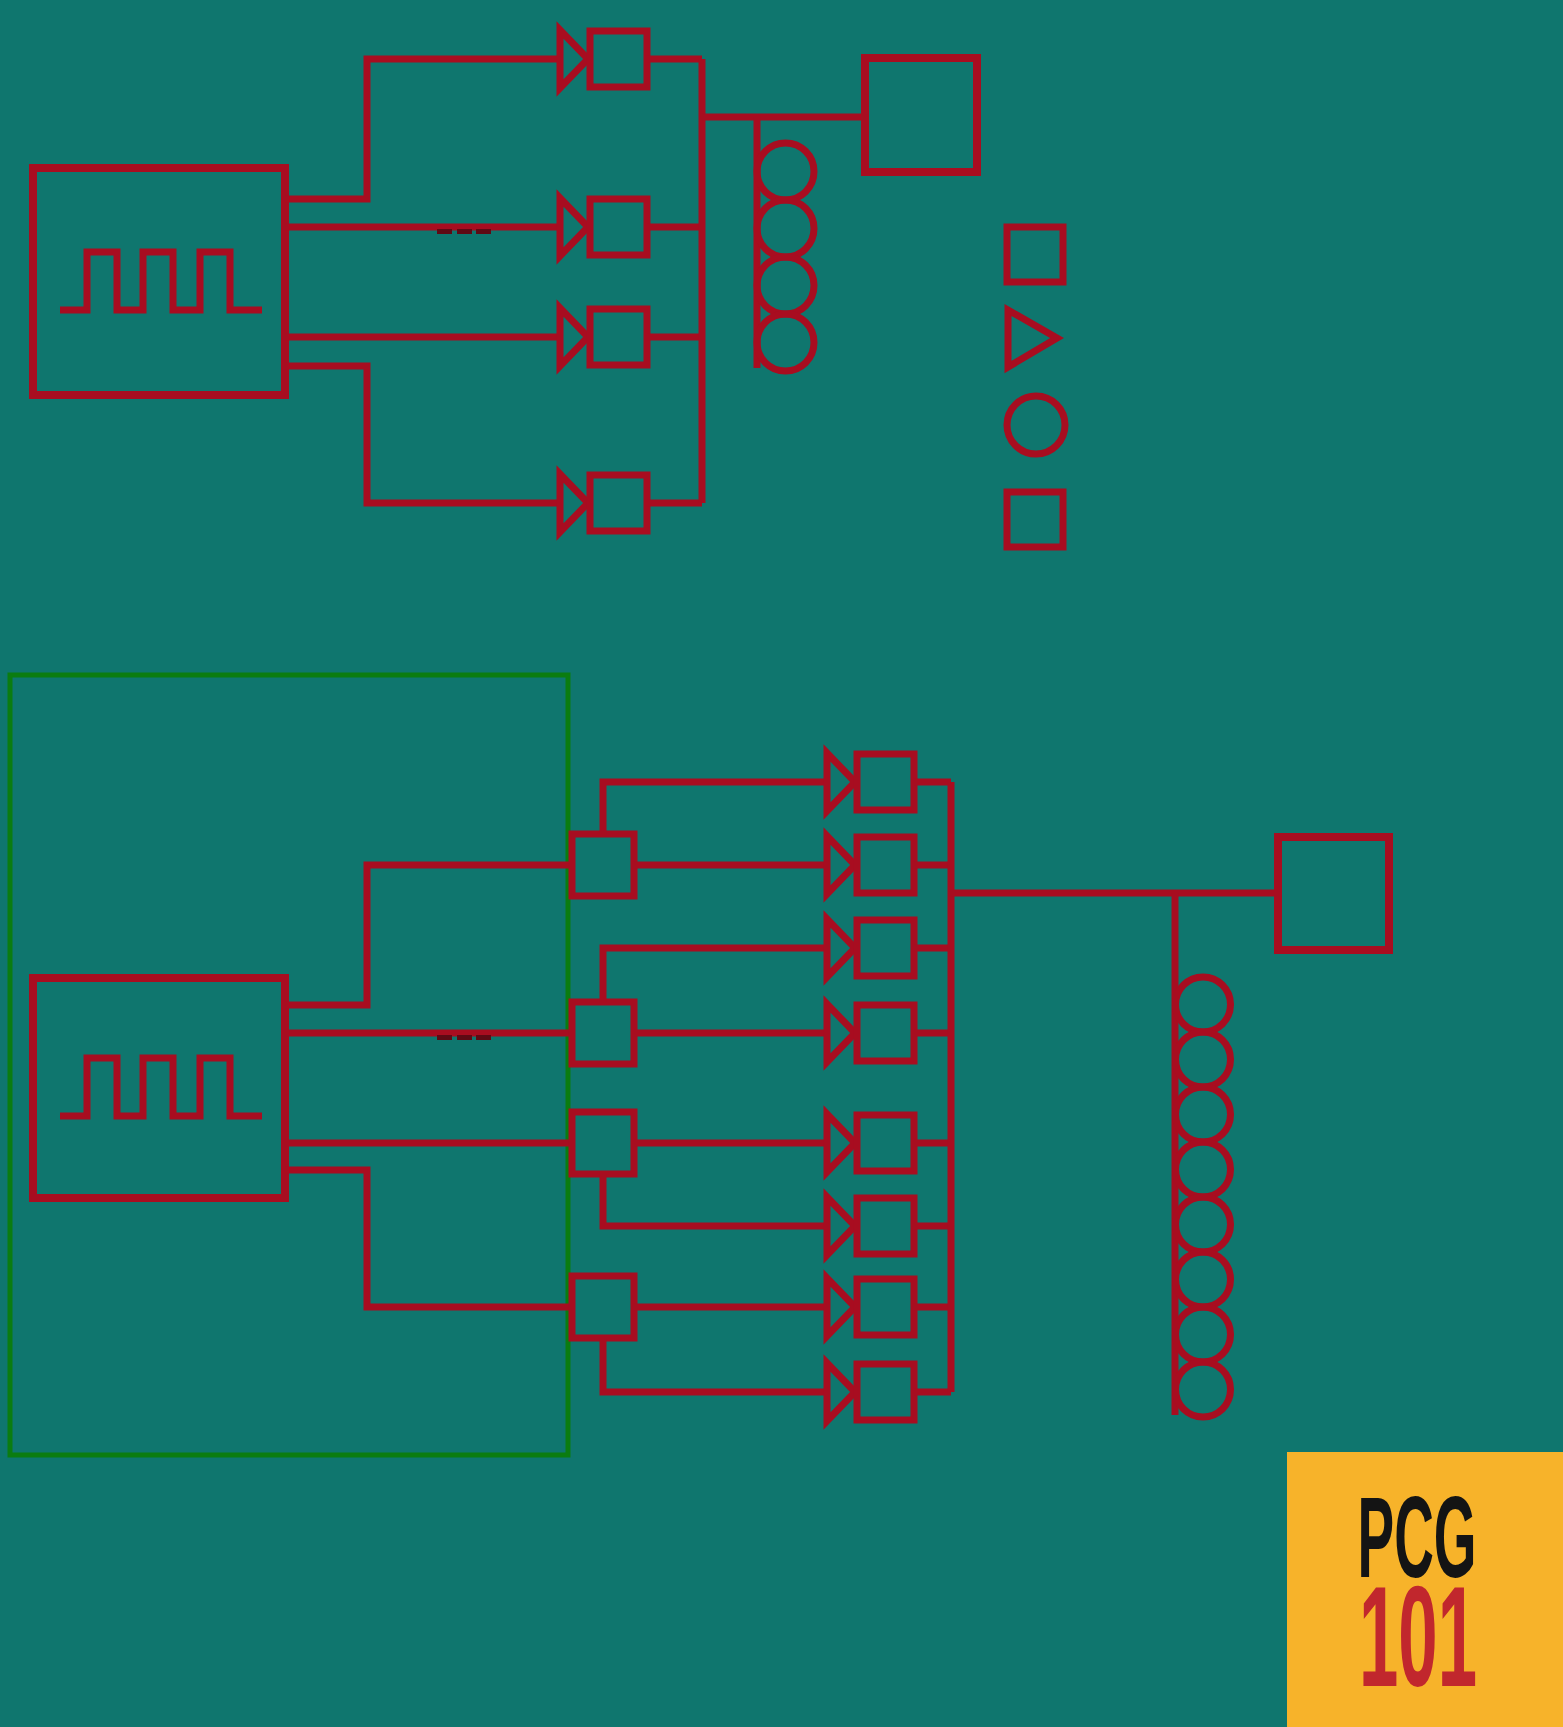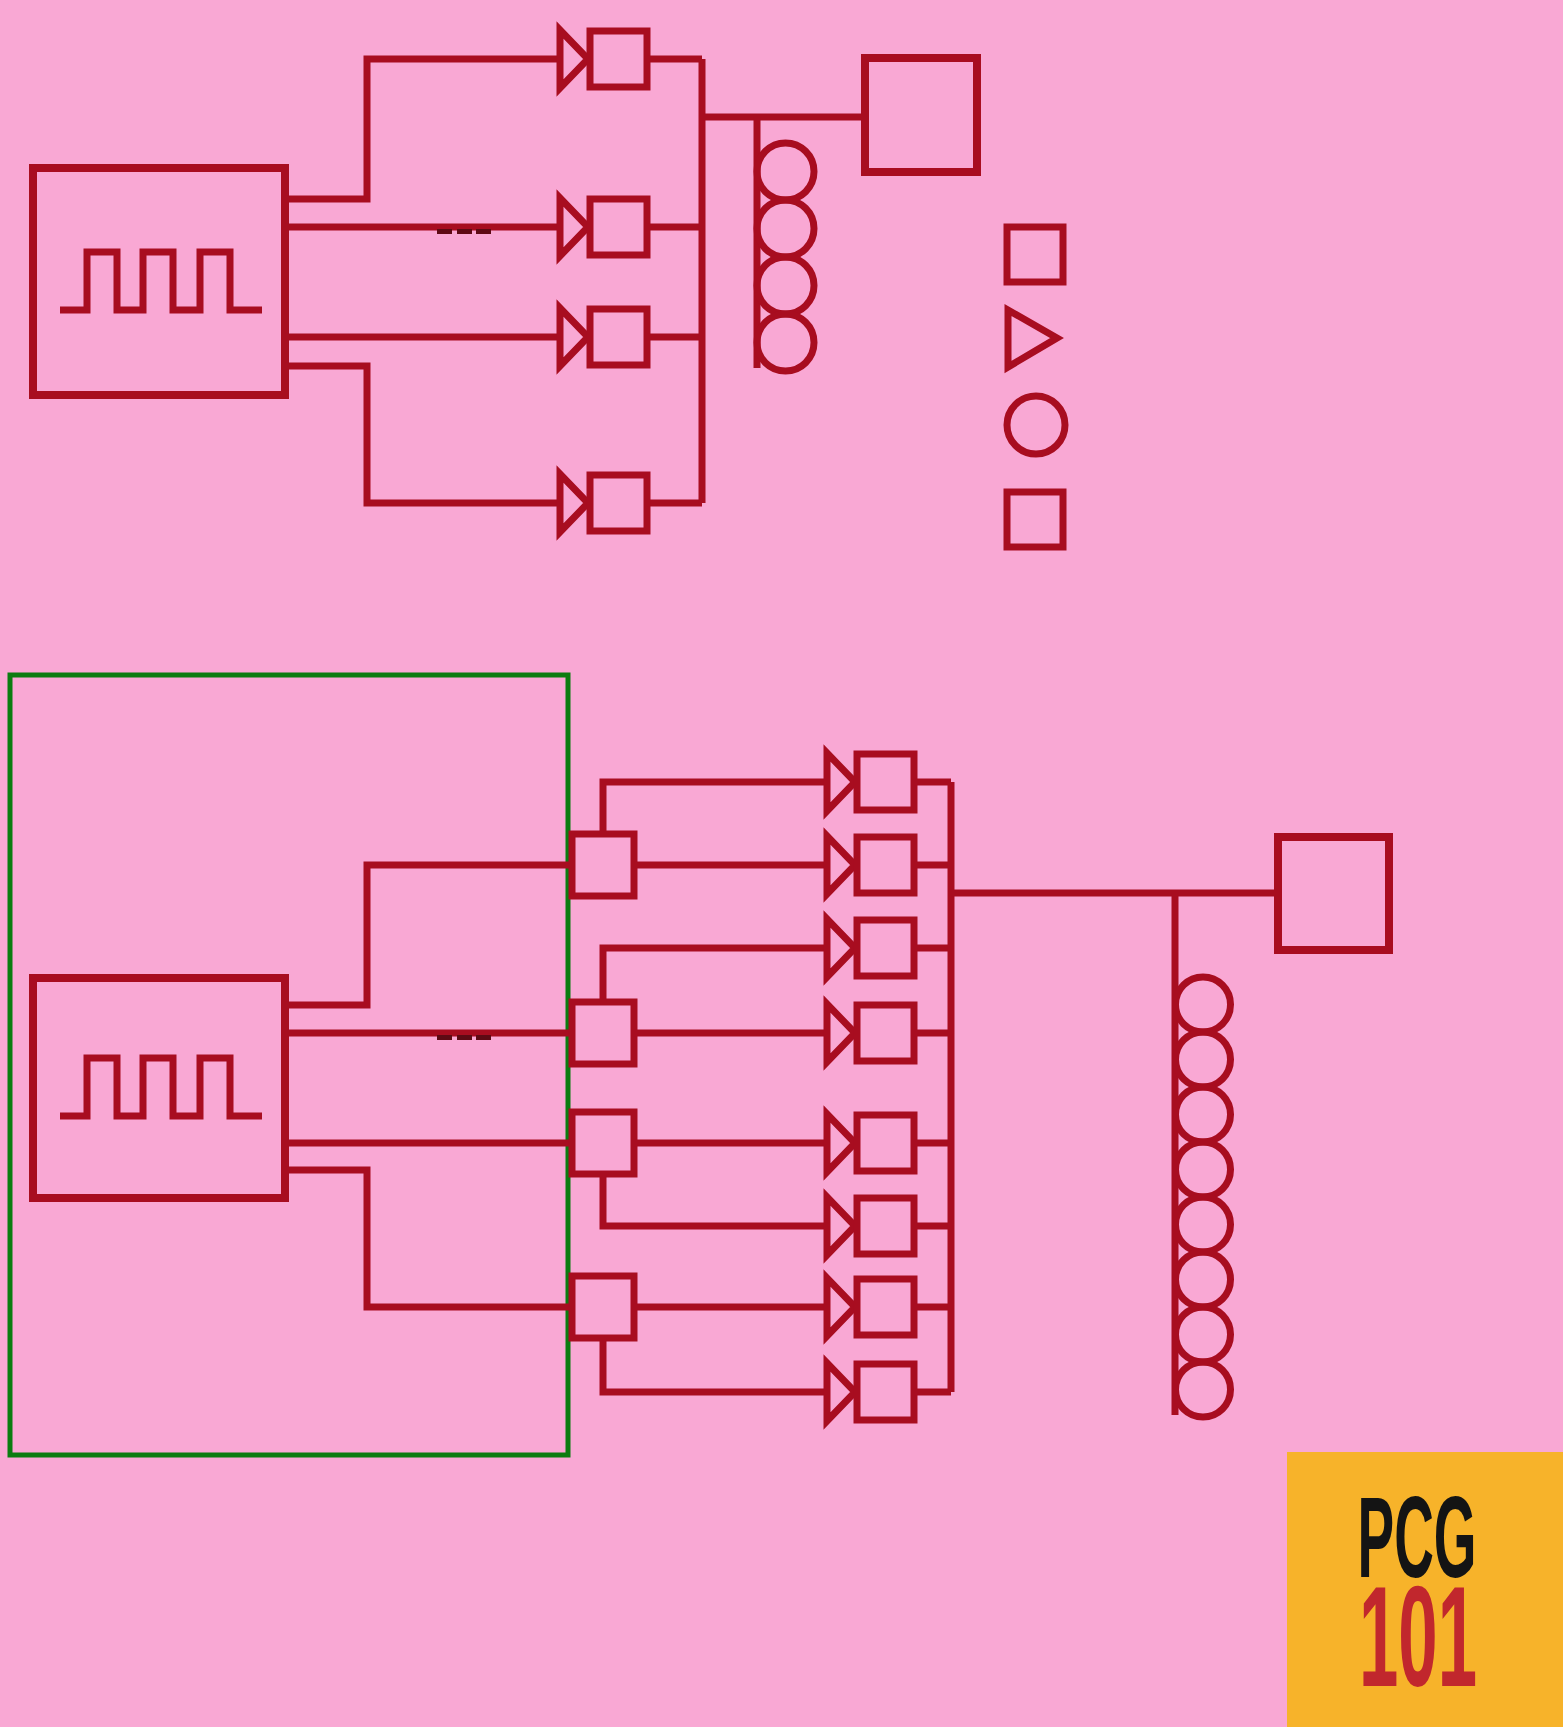--- a/index.html
+++ b/index.html
@@ -4,21 +4,21 @@
 <style>
   html,body{margin:0;padding:0;}
   body{font-family:"Liberation Sans",sans-serif;}
   #canvas{position:relative;width:1563px;height:1727px;overflow:hidden;}
   #diagram-svg{position:absolute;left:0;top:0;width:100%;height:100%;display:block;}
   .logo-text{font-family:"Liberation Sans",sans-serif;font-weight:bold;}
 </style>
 </head>
 <body>
 
-<div id="canvas" style="background: #f9a8d4;">
+<div id="canvas" style="background: #0f766e;">
   <svg id="diagram-svg" viewBox="0 0 1563 1727" xmlns="http://www.w3.org/2000/svg">
     <g id="shapes-layer">
         <rect x="33" y="168" width="252" height="227" fill="none" stroke="#a80d20" stroke-width="8"></rect>
         <polyline points="60,310 87,310 87,252 117,252 117,310 143,310 143,252 173,252 173,310 200,310 200,252 230,252 230,310 262,310" fill="none" stroke="#a80d20" stroke-width="7" stroke-linejoin="miter"></polyline>
         <polyline points="285,199 367,199 367,59 559,59" fill="none" stroke="#a80d20" stroke-width="7" stroke-linejoin="miter"></polyline>
         <line x1="285" y1="227" x2="559" y2="227" stroke="#a80d20" stroke-width="7"></line>
         <line x1="285" y1="337" x2="559" y2="337" stroke="#a80d20" stroke-width="7"></line>
         <polyline points="285,366 367,366 367,503 559,503" fill="none" stroke="#a80d20" stroke-width="7" stroke-linejoin="miter"></polyline>
         <rect x="437" y="229" width="15" height="5" fill="#5e0a14"></rect>
         <rect x="457" y="229" width="15" height="5" fill="#5e0a14"></rect>

